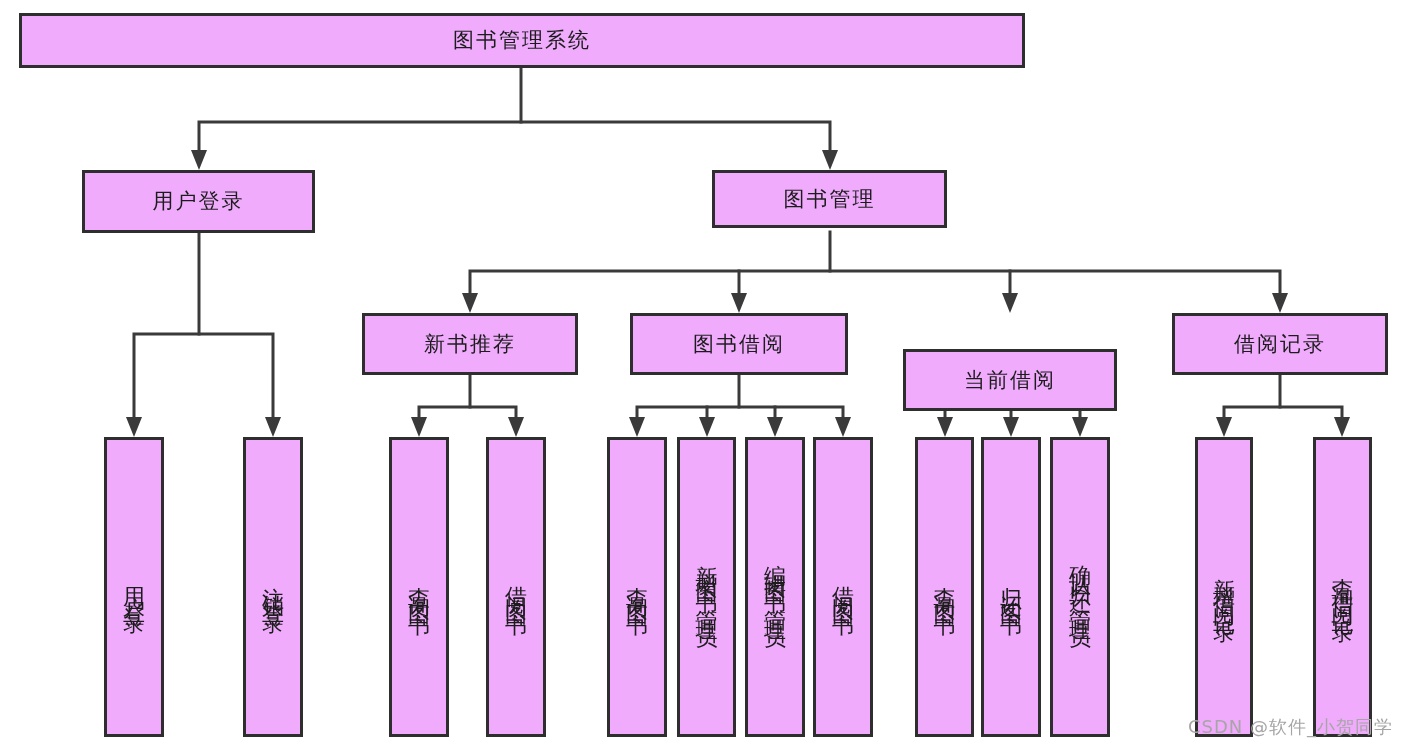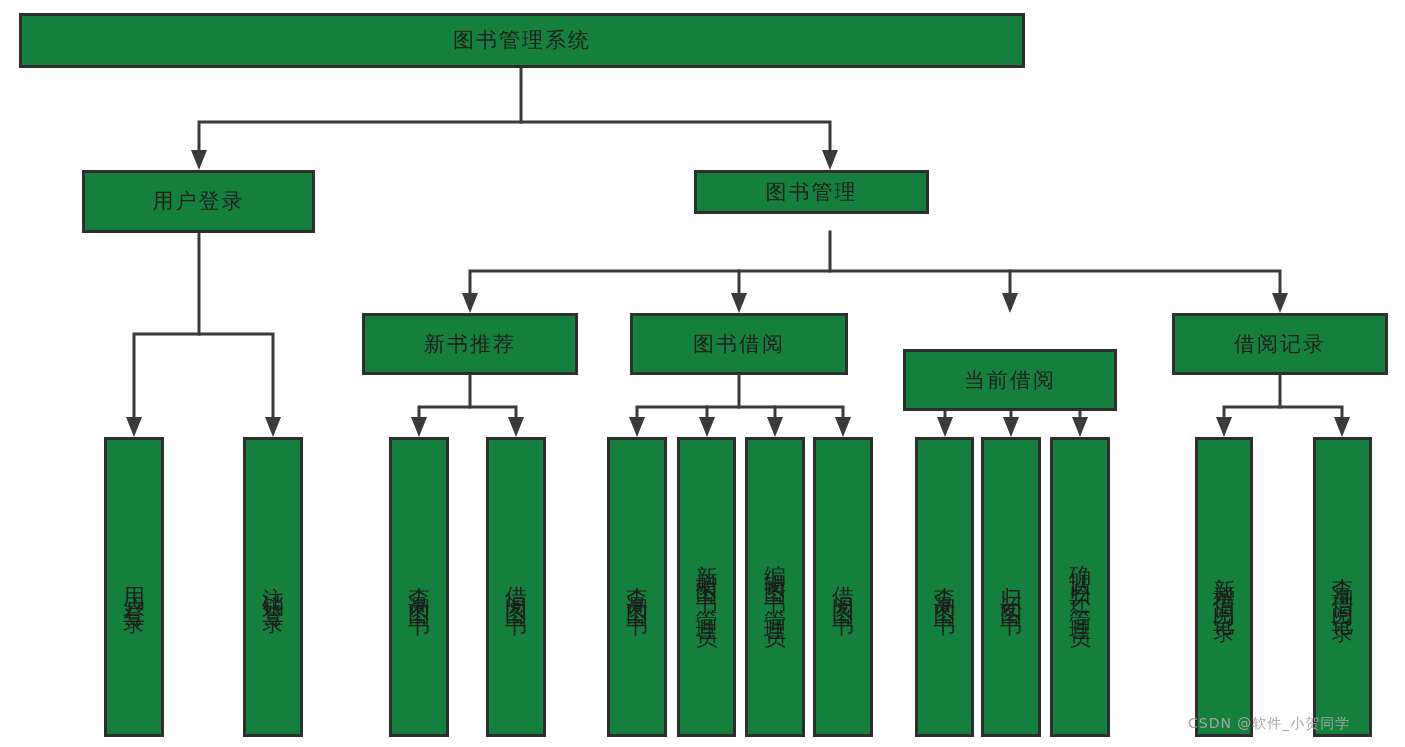--- a/index.html
+++ b/index.html
@@ -19,21 +19,21 @@
     position: absolute;
     left: 0;
     top: 0;
     width: 1405px;
     height: 747px;
   }
   .box {
     position: absolute;
     box-sizing: border-box;
     border: 3px solid #2e2e2e;
-    background: #15803d;
+    background: #f0abfc;
     color: #1c1c1c;
     display: flex;
     align-items: center;
     justify-content: center;
     text-align: center;
   }
   .h {
     font-size: 21px;
     letter-spacing: 2px;
     line-height: 1;
@@ -41,21 +41,21 @@
   .v {
     writing-mode: vertical-rl;
     text-orientation: mixed;
     font-size: 22px;
     letter-spacing: 9px;
     line-height: 1;
   }
   
   .n-root            { left: 19px;   top: 13px;  width: 1006px; height: 55px; }
   .n-user-login-br   { left: 82px;   top: 170px; width: 233px;  height: 63px; }
-  .n-book-mgmt       { left: 694px;  top: 170px; width: 235px;  height: 44px; }
+  .n-book-mgmt       { left: 712px;  top: 170px; width: 235px;  height: 58px; }
   .n-new-book-rec    { left: 362px;  top: 313px; width: 216px;  height: 62px; }
   .n-book-borrow     { left: 630px;  top: 313px; width: 218px;  height: 62px; }
   .n-current-borrow  { left: 903px;  top: 313px; width: 214px;  height: 62px; margin-top: 36px; }
   .n-borrow-records  { left: 1172px; top: 313px; width: 216px;  height: 62px; }
   .leaf { top: 437px; height: 300px; }
   .n-l-user-login    { left: 104px;  width: 60px; }
   .n-l-logout        { left: 243px;  width: 60px; }
   .n-l-query1        { left: 389px;  width: 60px; }
   .n-l-borrow1       { left: 486px;  width: 60px; }
   .n-l-query2        { left: 607px;  width: 60px; }
@@ -64,21 +64,21 @@
   .n-l-borrow2       { left: 813px;  width: 60px; }
   .n-l-query3        { left: 915px;  width: 59px; }
   .n-l-return-book   { left: 981px;  width: 60px; }
   .n-l-confirm-ret   { left: 1050px; width: 60px; }
   .n-l-add-record    { left: 1195px; width: 58px; }
   .n-l-query-record  { left: 1313px; width: 59px; }
   .watermark {
     position: absolute;
     left: 1188px;
     top: 715px;
-    font-size: 14px;
+    font-size: 18px;
     color: #a6a6a6;
     letter-spacing: 1px;
     white-space: nowrap;
     z-index: 5;
   }
 </style>
 </head>
 <body>
 
 <div class="canvas">

